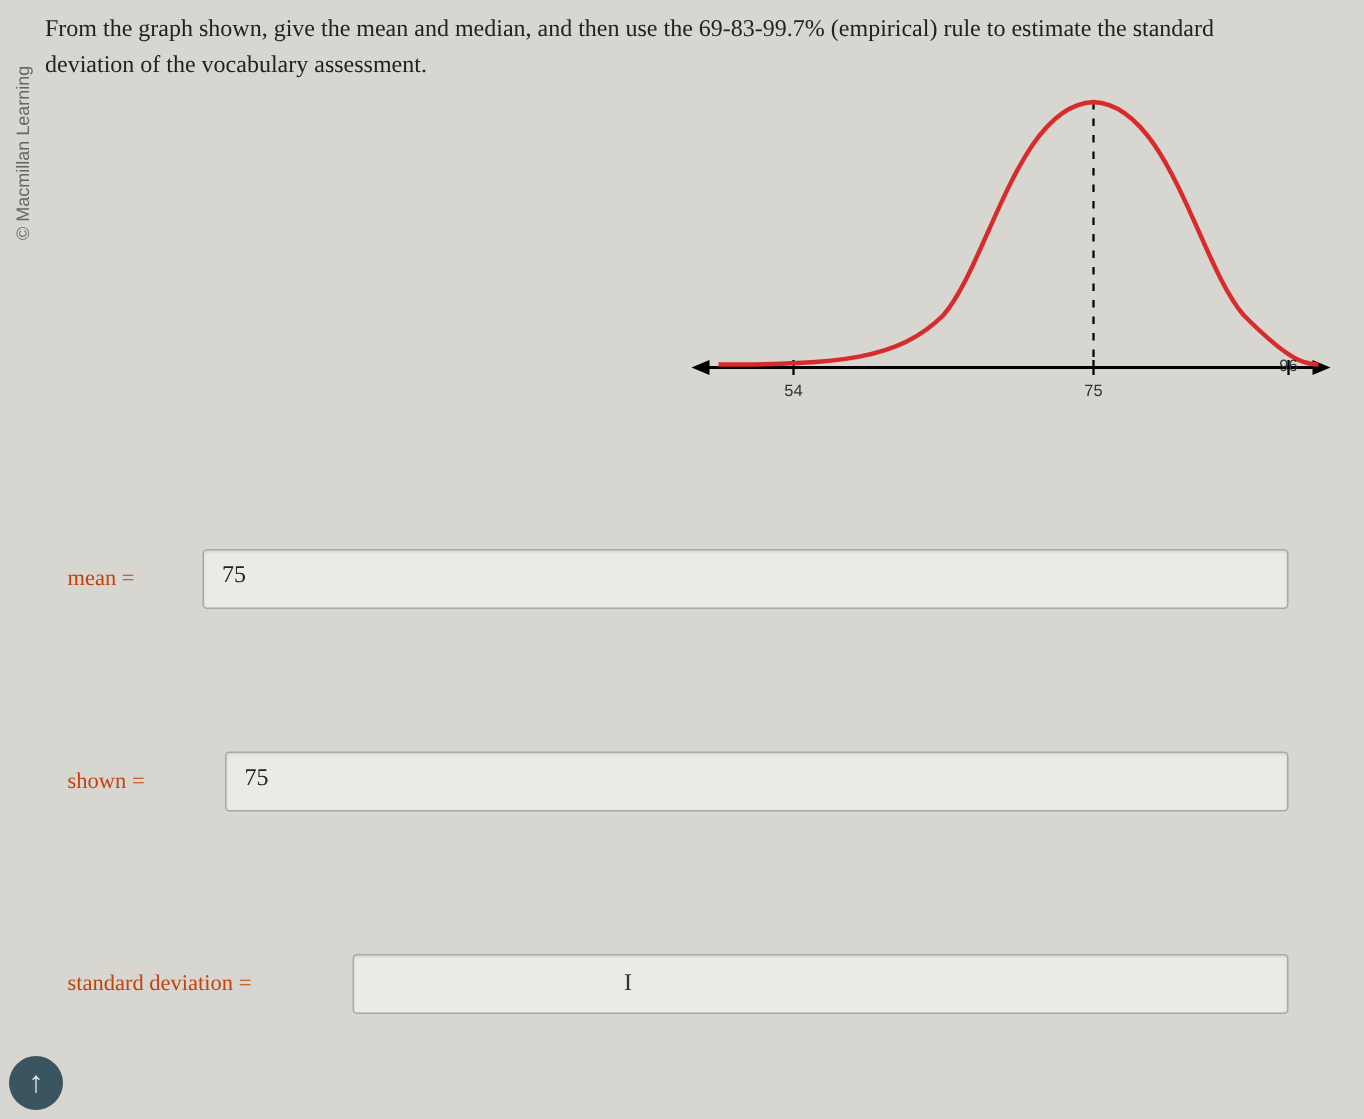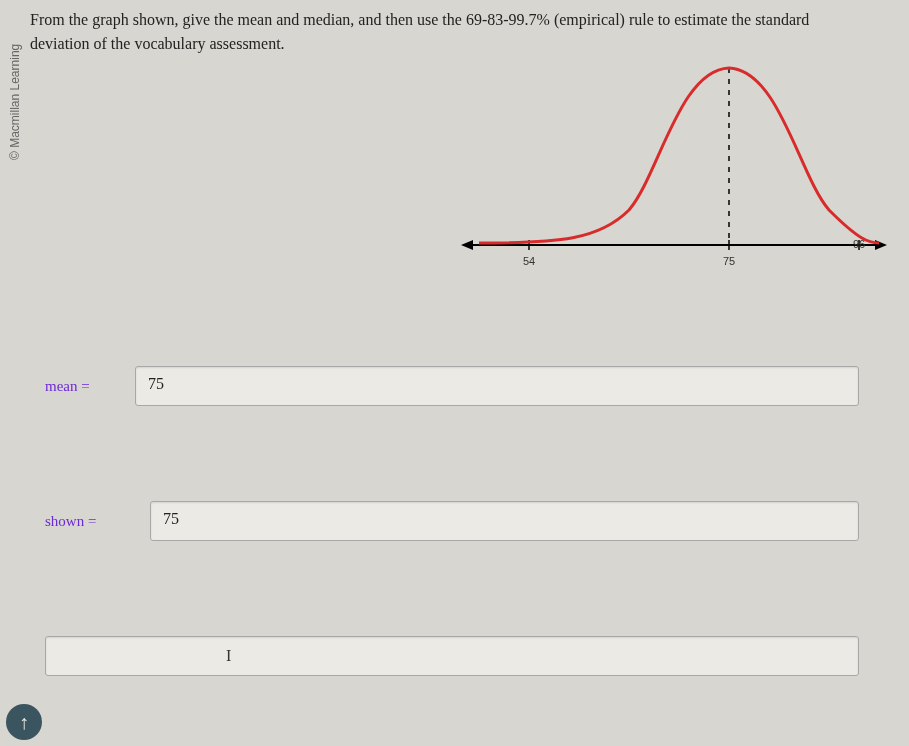--- a/index.html
+++ b/index.html
@@ -43,21 +43,21 @@
     margin-top: 310px;
     padding-left: 15px;
   }
   .input-row {
     display: flex;
     align-items: center;
     margin-bottom: 95px;
   }
   .input-label {
     font-size: 15px;
-    color: #6d28d9;
+    color: #c2410c;
     white-space: nowrap;
     padding-right: 15px;
   }
   .input-box {
     flex: 1;
     height: 40px;
     background: #eceae5;
     border: 1px solid #a8a8a8;
     border-radius: 3px;
     padding: 8px 12px;
@@ -138,20 +138,21 @@
   <div class="input-section">
     <div class="input-row mean">
       <div class="input-label">mean =</div>
       <div class="input-box">75</div>
     </div>
     <div class="input-row median">
       <div class="input-label">shown =</div>
       <div class="input-box">75</div>
     </div>
     <div class="input-row sd">
+      <div class="input-label">standard deviation =</div>
       <div class="input-box">
         <span></span>
         <span class="cursor">I</span>
       </div>
     </div>
   </div>
 </div>
 
 <div class="up-arrow">
   <span>↑</span>

